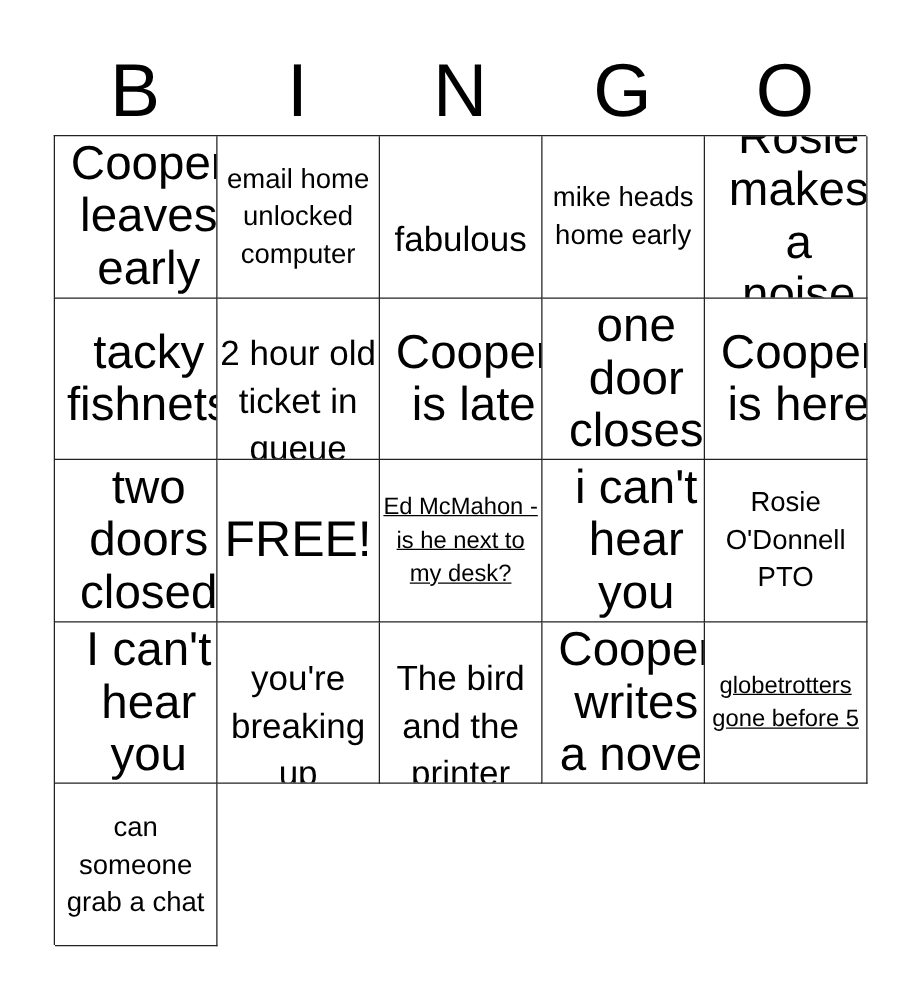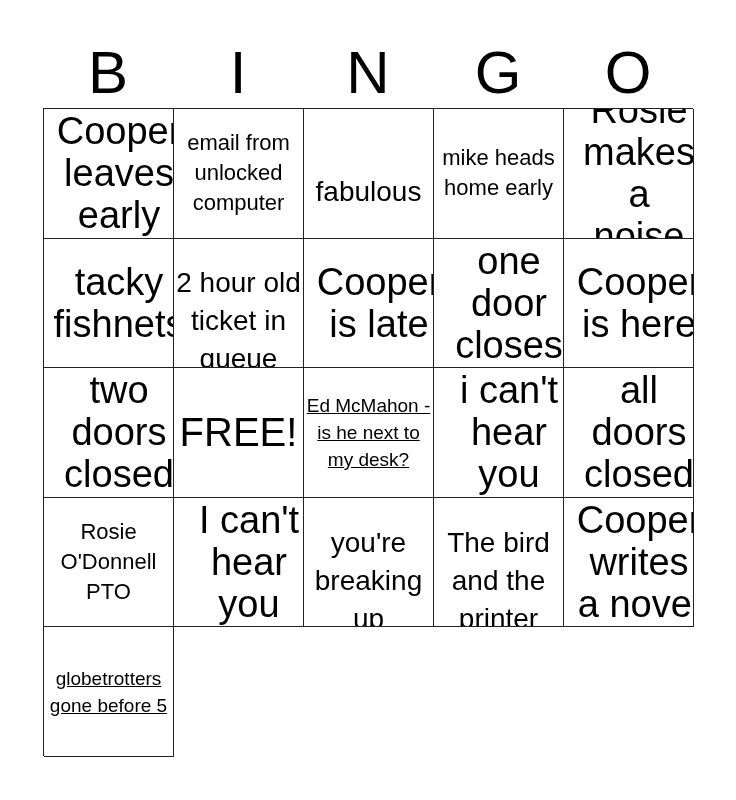--- a/index.html
+++ b/index.html
@@ -70,21 +70,21 @@
   <div class="header-letter">N</div>
   <div class="header-letter">G</div>
   <div class="header-letter">O</div>
 </div>
 
 <div class="board" id="board">
     <div class="cell">
       <span class="fs-l">Cooper leaves early</span>
     </div>
     <div class="cell">
-      <span class="fs-s">email from unlocked computer</span>
+      <span class="fs-s">email home unlocked computer</span>
     </div>
     <div class="cell">
       <span class="fs-m">fabulous</span>
     </div>
     <div class="cell">
       <span class="fs-s">mike heads home early</span>
     </div>
     <div class="cell">
       <span class="fs-l">Rosie makes a noise</span>
     </div>
@@ -109,33 +109,33 @@
     <div class="cell">
       <span class="fs-xl">FREE!</span>
     </div>
     <div class="cell">
       <span class="fs-xs">Ed McMahon - is he next to my desk?</span>
     </div>
     <div class="cell">
       <span class="fs-l">i can't hear you</span>
     </div>
     <div class="cell">
-      <span class="fs-l">all doors closed</span>
-    </div>
-    <div class="cell">
       <span class="fs-s">Rosie O'Donnell PTO</span>
     </div>
     <div class="cell">
       <span class="fs-l">I can't hear you</span>
     </div>
     <div class="cell">
       <span class="fs-m">you're breaking up</span>
     </div>
     <div class="cell">
       <span class="fs-m">The bird and the printer</span>
     </div>
     <div class="cell">
       <span class="fs-l">Cooper writes a novel</span>
     </div>
     <div class="cell">
       <span class="fs-xs">globetrotters gone before 5</span>
     </div>
+    <div class="cell">
+      <span class="fs-s">can someone grab a chat</span>
+    </div>
   </div>
 
 </body></html>

